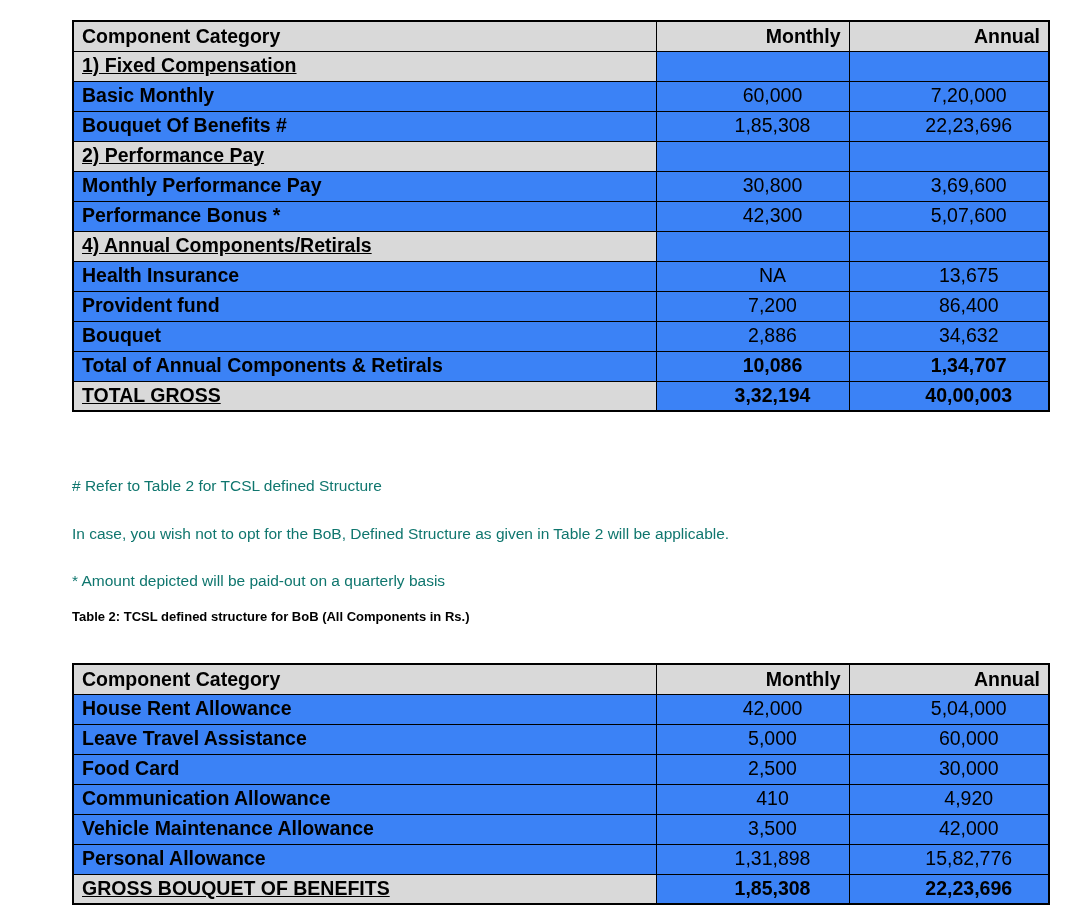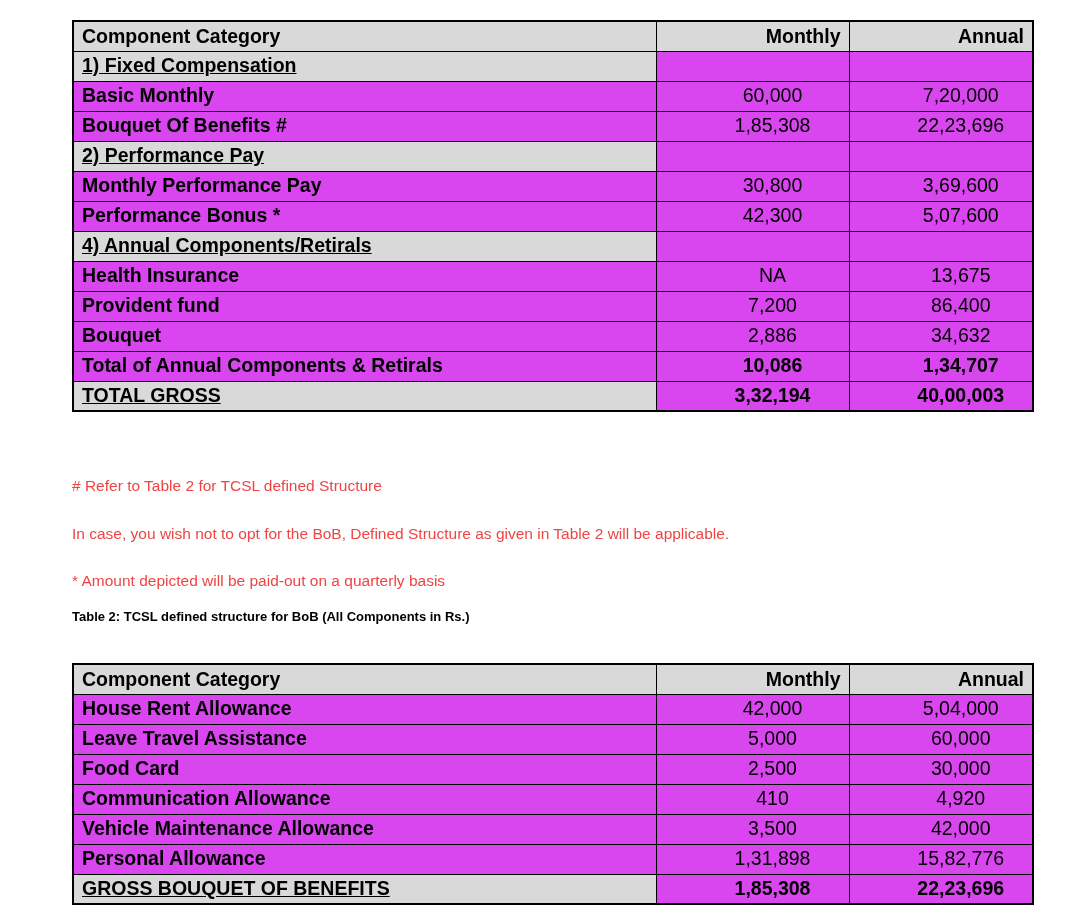--- a/index.html
+++ b/index.html
@@ -18,36 +18,36 @@
     position: relative;
     width: 1080px;
     height: 915px;
   }
 
   
   .comp-table {
     border-collapse: collapse;
     table-layout: fixed;
     border: 2px solid #000;
-    background: #d946ef;
+    background: #3b82f6;
   }
   .comp-table td, .comp-table th {
     border: 1px solid #000;
     padding: 0 8px;
     font-size: 19.5px;
     font-weight: bold;
     line-height: 1;
     height: 30px;
     box-sizing: border-box;
     white-space: nowrap;
     overflow: hidden;
   }
   .col-label { width: 583px; text-align: left; }
   .col-month { width: 193px; text-align: center; }
-  .col-annual { width: 184px; text-align: center; margin-left: 39px; }
+  .col-annual { width: 200px; text-align: center; margin-left: 39px; }
 
   .comp-table thead th {
     background: #d9d9d9;
     text-align: right;
     font-weight: bold;
   }
   .comp-table thead th.col-label { text-align: left; }
 
   
   td.shaded { background: #d9d9d9; text-decoration: underline; }
@@ -68,21 +68,21 @@
     position: absolute;
     left: 72px;
     top: 477px;
     width: 940px;
   }
   .note {
     font-size: 15.5px;
     font-weight: normal;
     line-height: 1.2;
     margin: 0 0 29px 0;
-    color: #ef4444;
+    color: #0f766e;
   }
 
   
   .table2-caption {
     position: absolute;
     left: 72px;
     top: 610px;
     font-size: 13px;
     font-weight: bold;
     line-height: 1.1;

